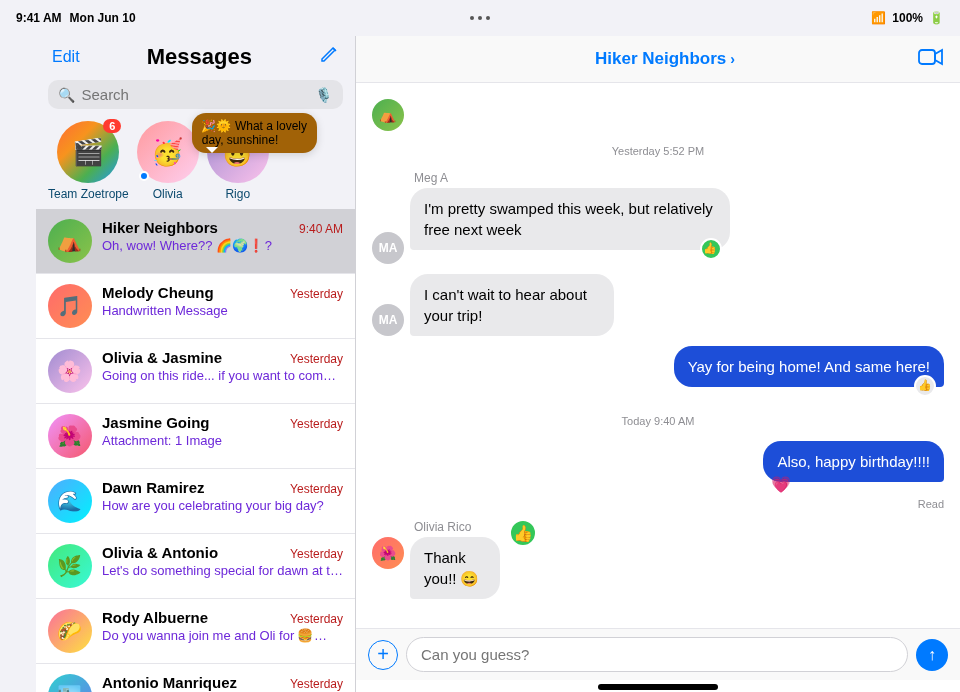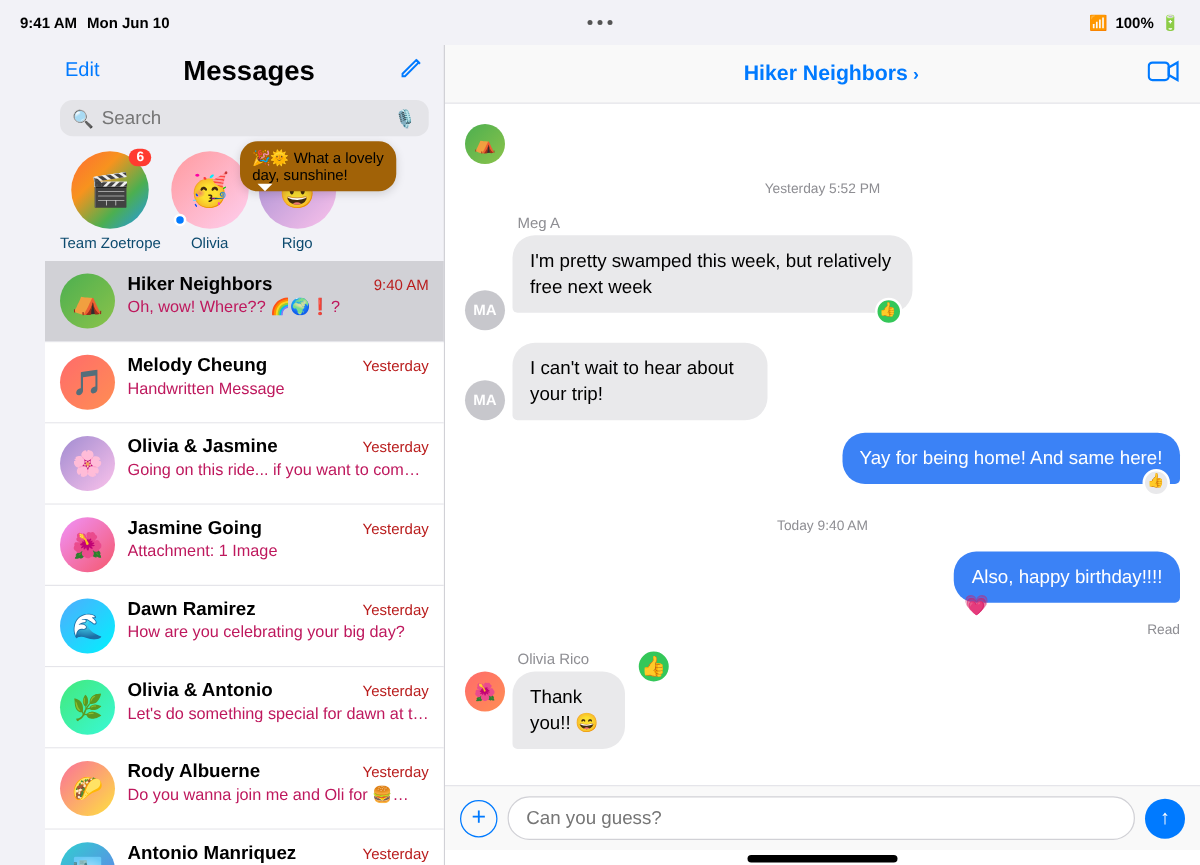--- a/index.html
+++ b/index.html
@@ -197,21 +197,21 @@
     .msg-avatar.jasmine { background: linear-gradient(135deg, #f093fb, #f5576c); }
     .msg-avatar.dawn { background: linear-gradient(135deg, #4facfe, #00f2fe); }
     .msg-avatar.olivia-a { background: linear-gradient(135deg, #43e97b, #38f9d7); }
     .msg-avatar.rody { background: linear-gradient(135deg, #fa709a, #fee140); }
     .msg-avatar.antonio { background: linear-gradient(135deg, #30cfd0, #667eea); }
 
     .msg-content { flex: 1; min-width: 0; }
     .msg-header { display: flex; justify-content: space-between; align-items: baseline; }
     .msg-name { font-size: 15px; font-weight: 600; color: #000; }
     .msg-time { font-size: 12px; color: #b91c1c; }
-    .msg-preview { font-size: 13px; color: #be185d; margin-top: 2px; white-space: nowrap; overflow: hidden; text-overflow: ellipsis; }
+    .msg-preview { font-size: 13px; color: #6d28d9; margin-top: 2px; white-space: nowrap; overflow: hidden; text-overflow: ellipsis; }
 
     
     .right-panel {
       flex: 1;
       background: #ffffff;
       display: flex;
       flex-direction: column;
     }
 
     .chat-header {
@@ -284,21 +284,21 @@
       font-size: 15px;
       line-height: 1.4;
       position: relative;
     }
     .bubble.incoming-bubble {
       background: #e9e9eb;
       color: #000;
       border-bottom-left-radius: 4px;
     }
     .bubble.outgoing-bubble {
-      background: #3b82f6;
+      background: #1d4ed8;
       color: #fff;
       border-bottom-right-radius: 4px;
     }
 
     .timestamp {
       font-size: 11px;
       color: #8e8e93;
       text-align: center;
       margin: 4px 0;
     }

